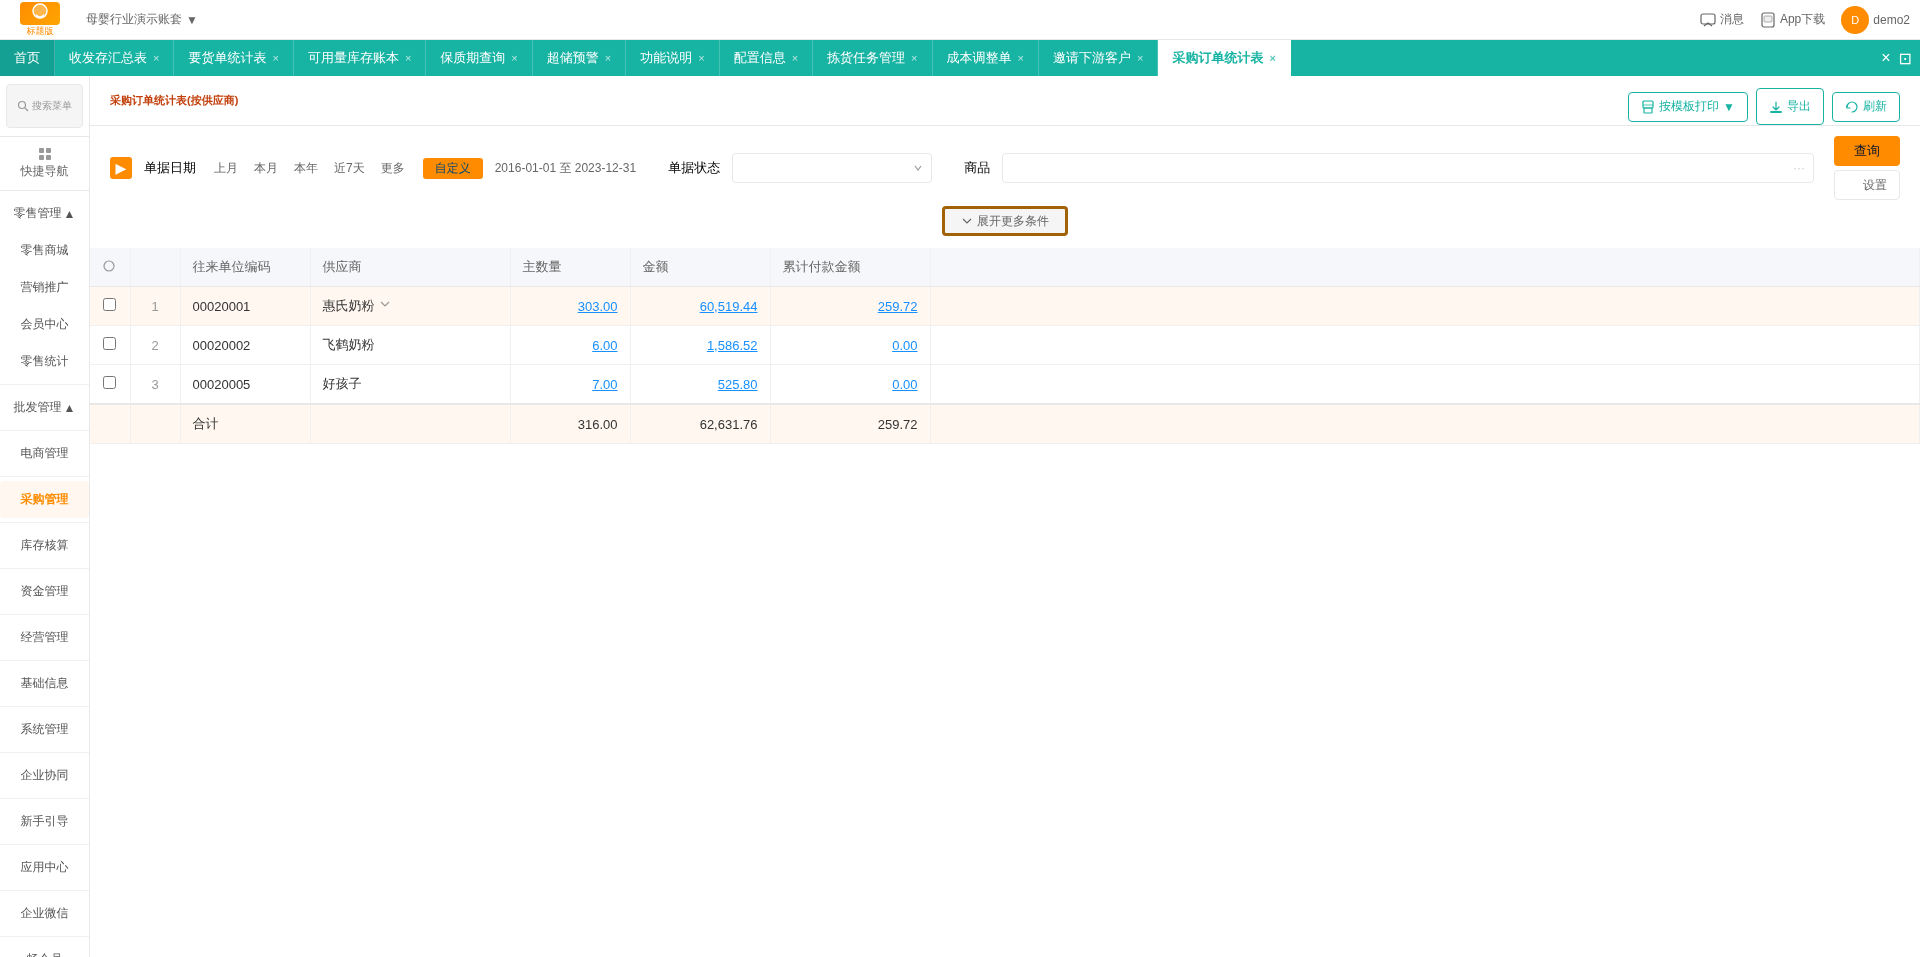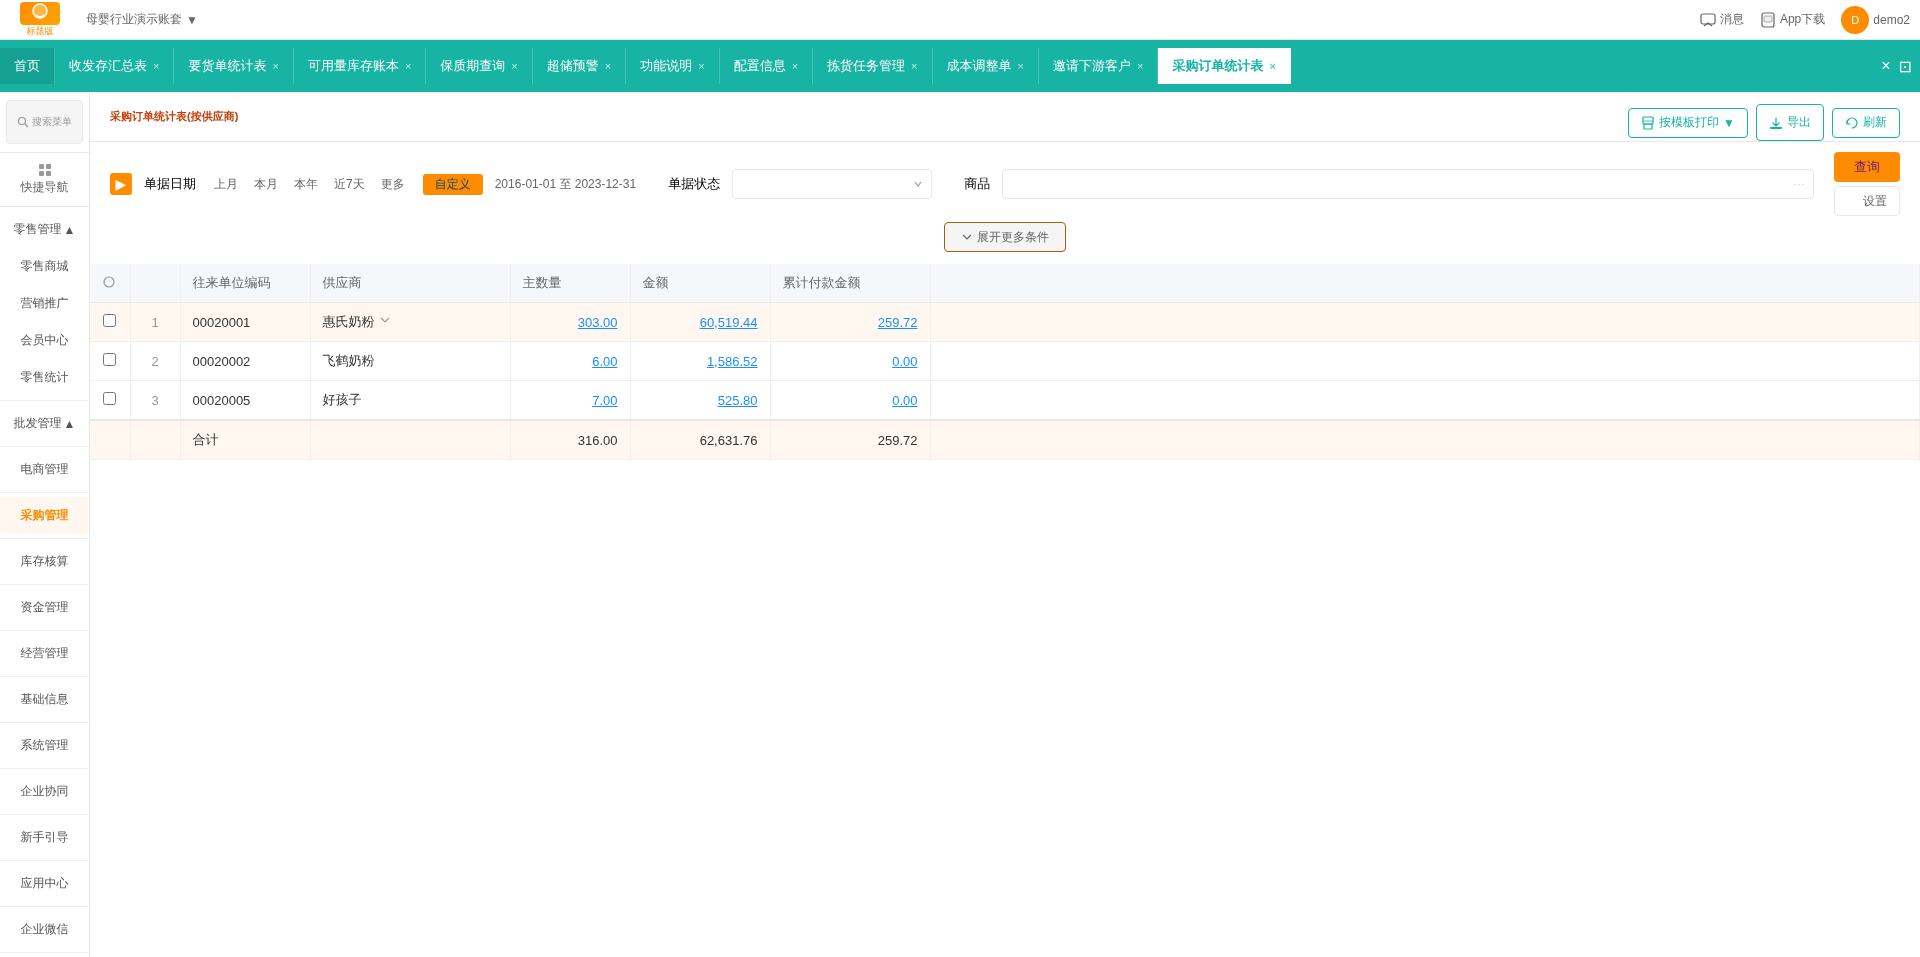--- a/index.html
+++ b/index.html
@@ -10,21 +10,21 @@
     .top-bar-left { display: flex; align-items: center; gap: 8px; }
     .logo { width: 60px; height: 36px; display: flex; flex-direction: column; align-items: center; justify-content: center; }
     .logo-img { width: 40px; height: 28px; background: linear-gradient(135deg, #ff8c00, #ffa500); border-radius: 4px; display: flex; align-items: center; justify-content: center; color: #fff; font-size: 10px; font-weight: bold; }
     .logo-text { font-size: 9px; color: #ff8c00; }
     .workspace-selector { display: flex; align-items: center; gap: 4px; color: #666; font-size: 12px; cursor: pointer; padding: 4px 8px; border-radius: 4px; }
     .top-bar-right { display: flex; align-items: center; gap: 16px; }
     .top-bar-btn { display: flex; align-items: center; gap: 4px; color: #666; font-size: 12px; cursor: pointer; }
     .user-avatar { width: 28px; height: 28px; border-radius: 50%; background: #ff8c00; display: flex; align-items: center; justify-content: center; color: #fff; font-size: 11px; }
 
     
-    .nav-tabs { height: 52px; background: #17b3a3; display: flex; align-items: center; padding: 0 0 0 0; overflow: hidden; }
+    .nav-tabs { height: 36px; background: #17b3a3; display: flex; align-items: center; padding: 0 0 0 0; overflow: hidden; }
     .nav-tab { height: 36px; padding: 0 14px; display: flex; align-items: center; color: #fff; font-size: 13px; cursor: pointer; white-space: nowrap; border-right: 1px solid rgba(255,255,255,0.2); gap: 6px; }
     .nav-tab.active { background: #fff; color: #17b3a3; font-weight: bold; }
     .nav-tab.home { background: rgba(0,0,0,0.1); }
     .nav-tab-close { font-size: 11px; opacity: 0.7; }
     .nav-tabs-controls { margin-left: auto; display: flex; align-items: center; padding: 0 8px; gap: 8px; }
     .nav-control-btn { color: #fff; cursor: pointer; font-size: 16px; }
 
     
     .main-layout { display: flex; height: calc(957px - 76px); }
 
@@ -51,23 +51,23 @@
     .btn-export { height: 37px; padding: 0 12px; border: 1px solid #17b3a3; color: #17b3a3; background: #fff; border-radius: 4px; cursor: pointer; font-size: 12px; display: flex; align-items: center; gap: 4px; }
     .btn-refresh { height: 30px; padding: 0 12px; border: 1px solid #17b3a3; color: #17b3a3; background: #fff; border-radius: 4px; cursor: pointer; font-size: 12px; display: flex; align-items: center; gap: 4px; }
     .filter-toggle { width: 22px; height: 22px; background: #ff8c00; color: #fff; border-radius: 3px; display: flex; align-items: center; justify-content: center; cursor: pointer; font-size: 14px; }
     .filter-label { color: #000000; font-size: 13px; white-space: nowrap; }
     .date-shortcuts { display: flex; align-items: center; gap: 4px; }
     .date-shortcut { padding: 2px 6px; color: #666; font-size: 12px; cursor: pointer; border-radius: 3px; }
     .date-range { color: #666; font-size: 12px; }
     .custom-date-tag { padding: 2px 12px; background: #ff8c00; color: #0c4a6e; border-radius: 3px; font-size: 12px; }
     .filter-select { height: 30px; min-width: 140px; border: 1px solid #e8e8e8; border-radius: 4px; padding: 0 8px; font-size: 12px; color: #666; display: flex; align-items: center; justify-content: space-between; cursor: pointer; background: #fff; }
     .filter-input { height: 30px; min-width: 200px; border: 1px solid #e8e8e8; border-radius: 4px; padding: 0 8px; font-size: 12px; color: #666; display: flex; align-items: center; justify-content: space-between; }
-    .btn-query { height: 30px; padding: 0 20px; background: #ff8c00; color: #701a75; border: none; border-radius: 4px; cursor: pointer; font-size: 13px; }
+    .btn-query { height: 30px; padding: 0 20px; background: #ff8c00; color: #0f172a; border: none; border-radius: 4px; cursor: pointer; font-size: 13px; }
     .btn-settings { height: 30px; padding: 0 12px; background: #fff; border: 1px solid #e8e8e8; border-radius: 4px; cursor: pointer; font-size: 12px; color: #666; text-align: right; }
-    .expand-more { height: 30px; padding: 0 16px; background: #f5f5f5; border: 1px solid #a16207; border-radius: 4px; cursor: pointer; font-size: 12px; color: #666; display: flex; align-items: center; gap: 4px; }
+    .expand-more { height: 30px; padding: 0 16px; background: #f5f5f5; border: 3px solid #a16207; border-radius: 4px; cursor: pointer; font-size: 12px; color: #666; display: flex; align-items: center; gap: 4px; }
 
     
     .filter-row { display: flex; align-items: center; gap: 12px; flex-wrap: nowrap; width: 100%; padding: 0; }
     .filter-row-2 { display: flex; justify-content: center; padding: 6px 0 8px; }
 
     
     .table-container { flex: 1; overflow: auto; padding: 0; background: #fff; margin: 0; }
     .data-table { width: 100%; border-collapse: collapse; table-layout: fixed; }
     .data-table thead tr { background: #f5f7fa; }
     .data-table th { padding: 10px 12px; text-align: left; color: #666; font-size: 13px; font-weight: normal; border-bottom: 1px solid #e8e8e8; border-right: 1px solid #f0f0f0; white-space: nowrap; }

